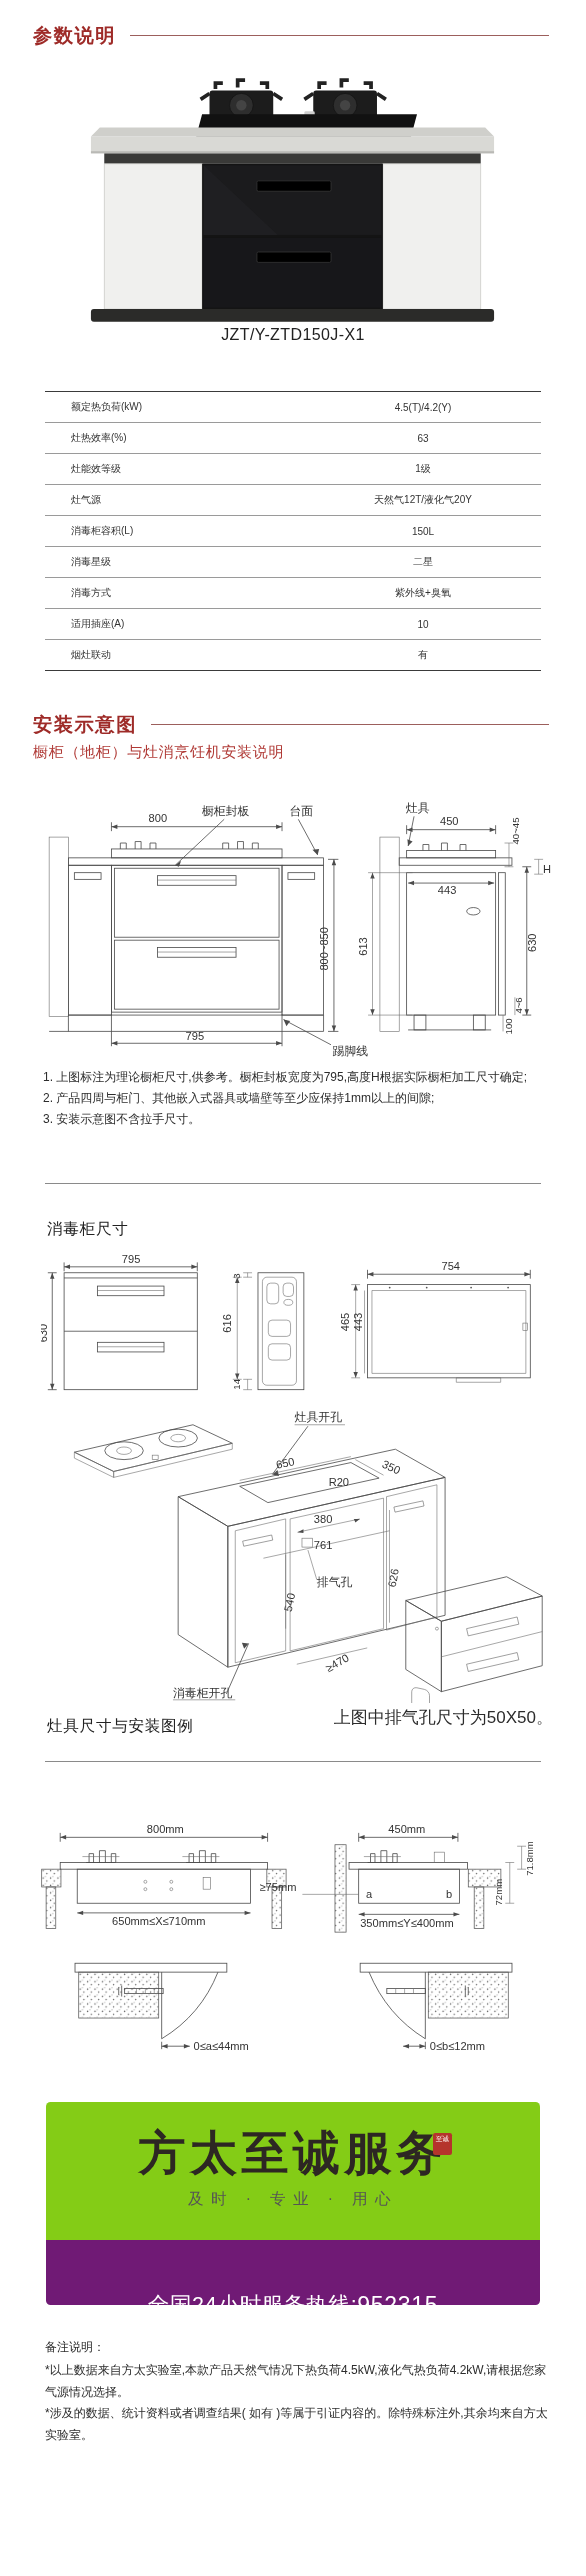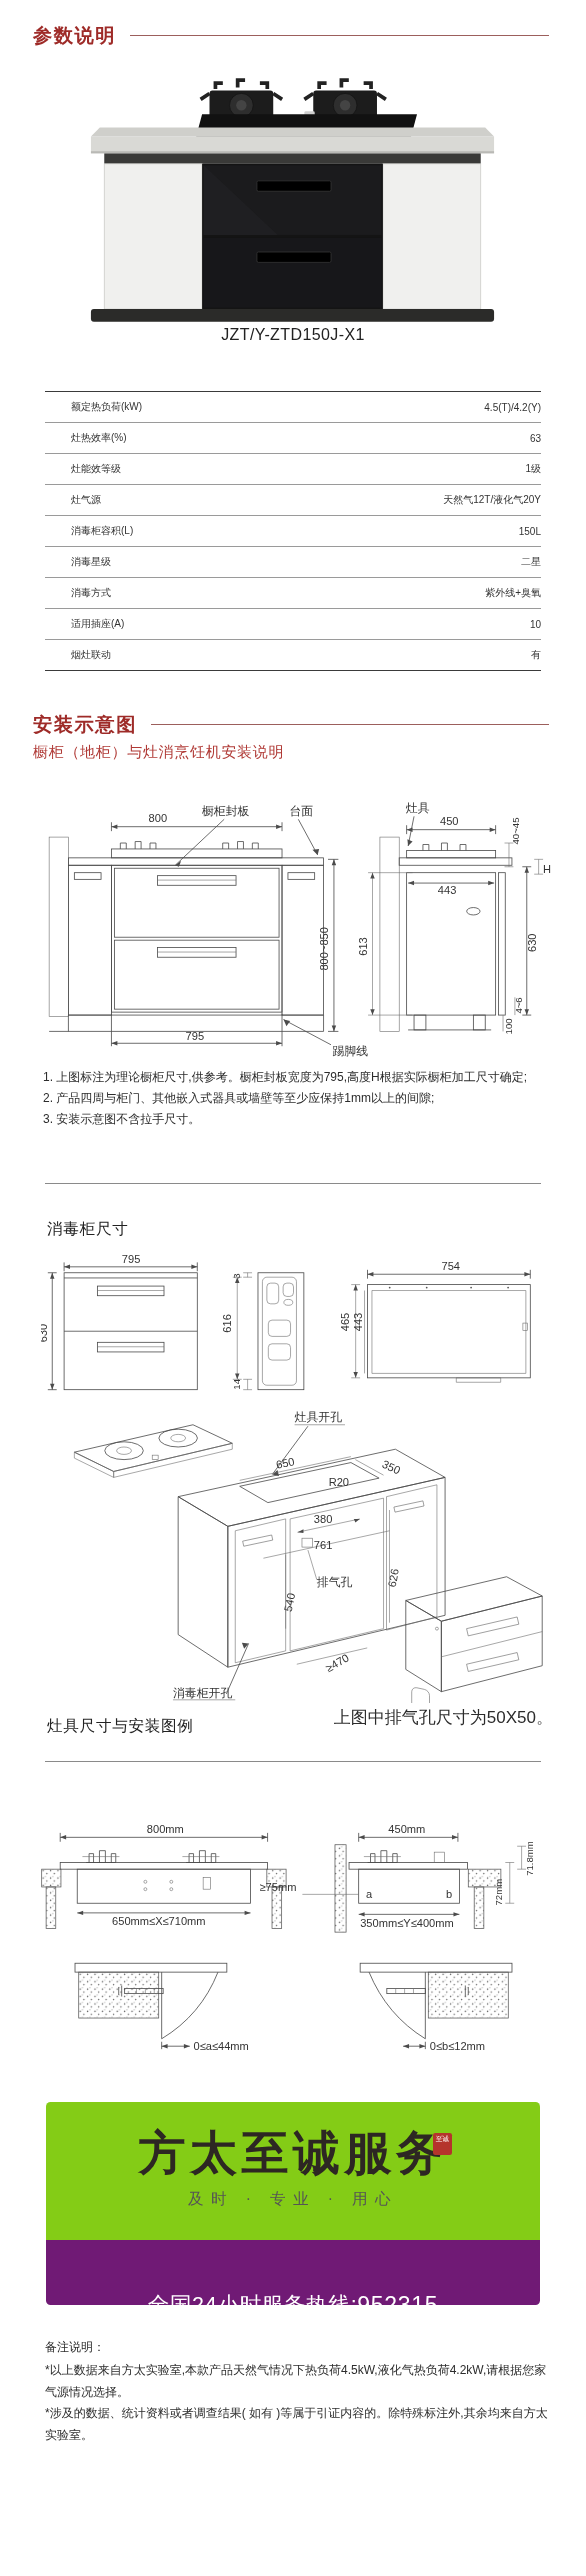--- a/index.html
+++ b/index.html
@@ -11,21 +11,21 @@
         font-size:19.3px;color:#9E2B28;letter-spacing:1.5px;white-space:nowrap;}
   .sec-header .rule{flex:1;height:0;border-top:1.5px solid #8B4340;opacity:.85;margin-right:3px;}
   .subtitle{position:absolute;left:33px;font-size:15px;color:#B03A36;letter-spacing:0.7px;}
   
   .model{position:absolute;left:0;width:100%;text-align:center;font-size:16px;color:#222;letter-spacing:0.4px;}
   
   .spec{position:absolute;left:45px;width:496px;border-top:1.5px solid #3a3a3a;border-bottom:1.5px solid #3a3a3a;}
   .spec-row{display:flex;height:30px;align-items:center;border-bottom:0.7px solid #9a9a9a;font-size:10px;}
   .spec-row:last-child{border-bottom:none;}
   .spec-label{width:260px;padding-left:26px;box-sizing:border-box;}
-  .spec-value{flex:1;text-align:right;}
+  .spec-value{flex:1;text-align:center;}
   
   .notes{position:absolute;left:43px;width:502px;font-size:12px;line-height:19.3px;color:#2c2c2c;}
   .notes .n{padding-left:16.3px;text-indent:-16.3px;margin-bottom:1.5px;}
   .divider{position:absolute;left:45px;width:496px;border-top:0.7px solid #8a8a8a;}
   .plain-heading{position:absolute;left:47px;font-size:15.6px;color:#222;letter-spacing:0.7px;}
   .vent-note{position:absolute;left:54px;width:499px;text-align:right;font-size:17px;color:#2c2c2c;}
   
   svg{position:absolute;}
   svg text{font-family:"Liberation Sans","DejaVu Sans",sans-serif;fill:#333;}
   .dim{font-size:15px;}

